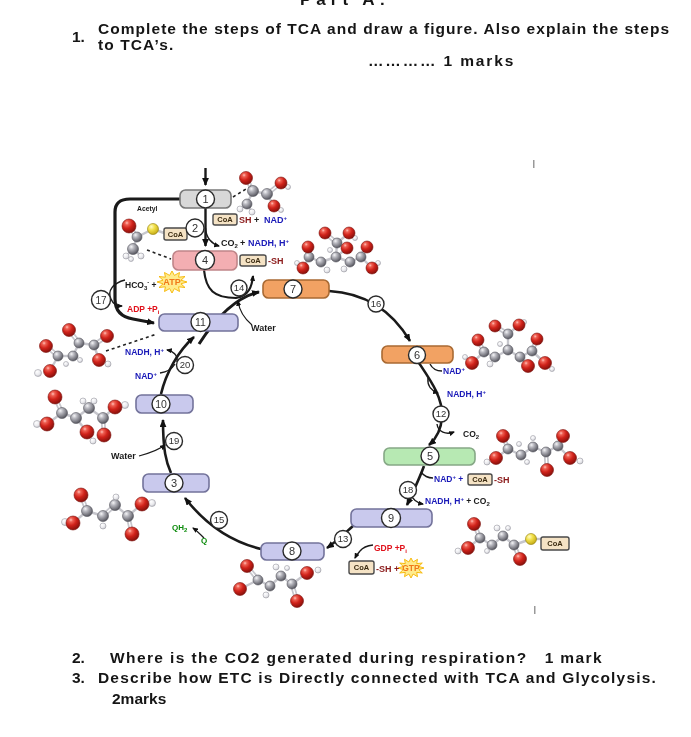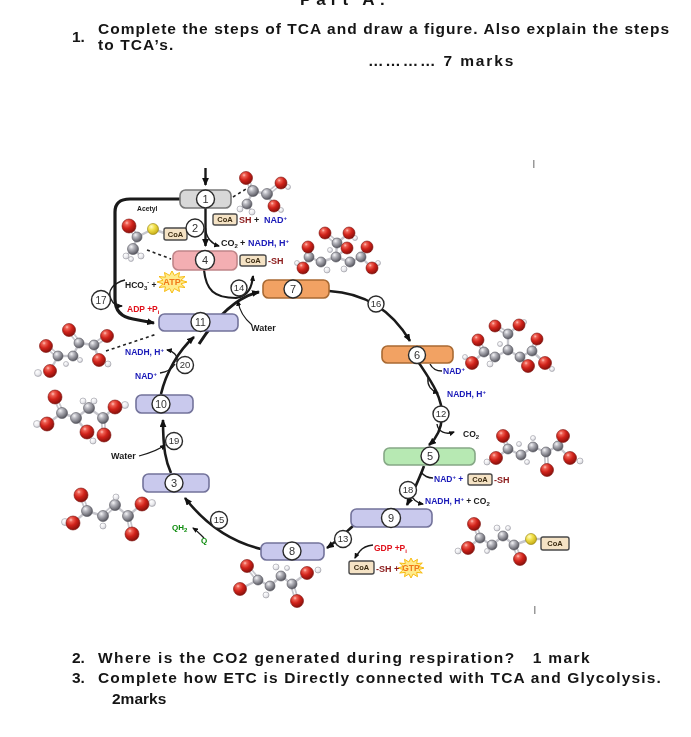--- a/index.html
+++ b/index.html
@@ -1,25 +1,25 @@
 <!DOCTYPE html>
 <html><head><meta charset="utf-8"><style>
 html,body{margin:0;padding:0}
 body{width:691px;height:737px;position:relative;overflow:hidden;background:#fff;font-family:"Liberation Sans",sans-serif}
 .q{position:absolute;font-weight:bold;color:#151515;font-size:15.5px;white-space:nowrap}
 </style></head><body>
 <div class="q" style="left:300px;top:-10px;font-size:17px;letter-spacing:5px">Part A:</div>
 <div class="q" style="left:72px;top:28px">1.</div>
 <div class="q" style="left:98px;top:20px;letter-spacing:1.05px">Complete the steps of TCA and draw a figure. Also explain the steps</div>
 <div class="q" style="left:98px;top:36px;letter-spacing:1.1px">to TCA’s.</div>
-<div class="q" style="left:368px;top:52px;letter-spacing:1.85px">………… 7 marks</div>
+<div class="q" style="left:368px;top:52px;letter-spacing:1.85px">………… 1 marks</div>
 <div class="q" style="left:72px;top:649px">2.</div>
-<div class="q" style="left:98px;top:649px;letter-spacing:1.40px">Where is the CO2 generated during respiration?&nbsp;&nbsp; 1 mark</div>
+<div class="q" style="left:110px;top:649px;letter-spacing:1.40px">Where is the CO2 generated during respiration?&nbsp;&nbsp; 1 mark</div>
 <div class="q" style="left:72px;top:669px">3.</div>
-<div class="q" style="left:98px;top:669px;letter-spacing:1.17px">Complete how ETC is Directly connected with TCA and Glycolysis.</div>
+<div class="q" style="left:98px;top:669px;letter-spacing:1.17px">Describe how ETC is Directly connected with TCA and Glycolysis.</div>
 <div class="q" style="left:112px;top:690px">2marks</div>
 <svg width="691" height="737" viewBox="0 0 691 737" style="position:absolute;left:0;top:0">
     <defs>
 <radialGradient id="gO" cx="35%" cy="28%" r="78%">
         <stop offset="0" stop-color="#ffc0b8"></stop>
         <stop offset="0.18" stop-color="#ee5f52"></stop>
         <stop offset="0.5" stop-color="#d0221a"></stop>
         <stop offset="1" stop-color="#7e0e0a"></stop>
       </radialGradient>
 <radialGradient id="gC" cx="35%" cy="30%" r="78%">

